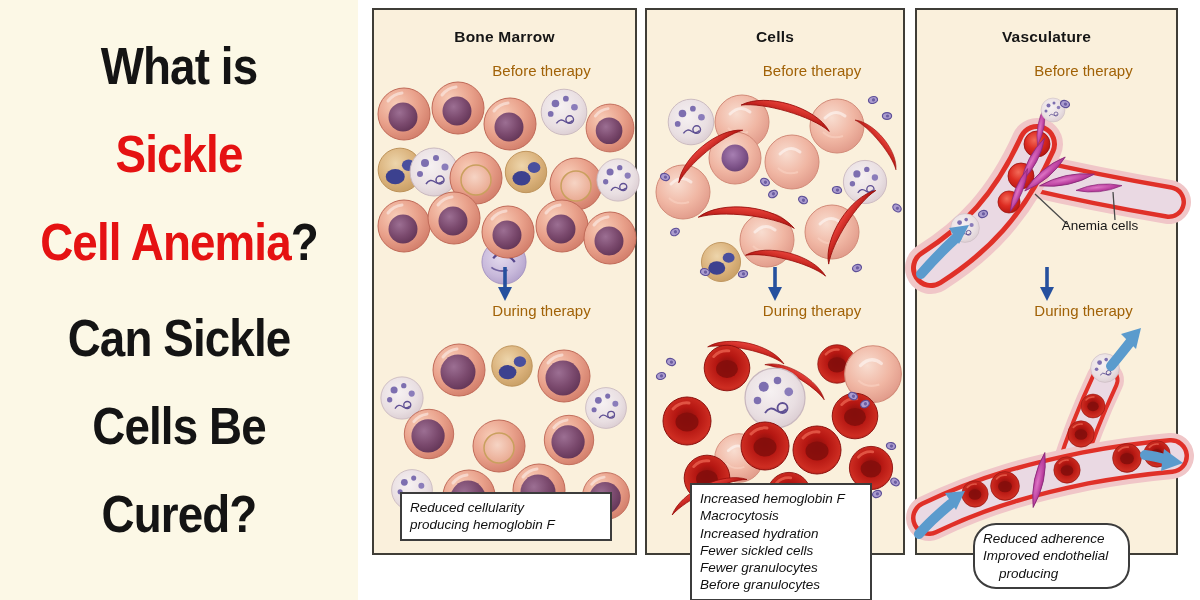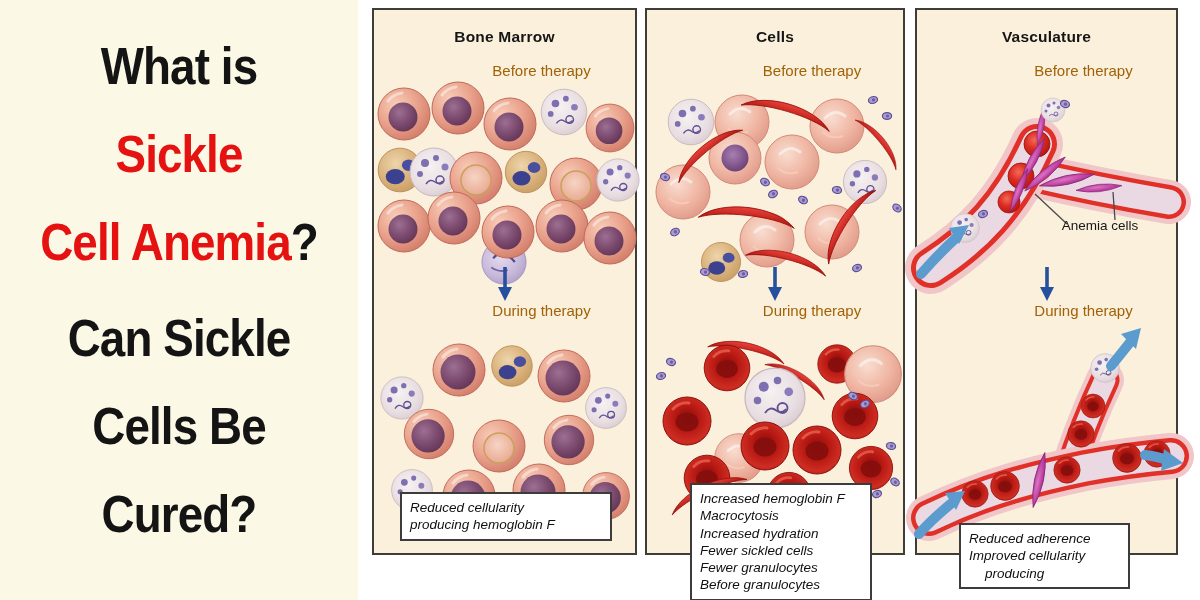--- a/index.html
+++ b/index.html
@@ -26,21 +26,21 @@
   .phase.during{top:292px;}
 
   .illus{position:absolute;left:0;overflow:visible;}
 
   .down-arrow{position:absolute;left:50%;transform:translateX(-50%);top:256px;overflow:visible;}
 
   .note-box{position:absolute;background:#ffffff;border:2px solid #3c3c3c;padding:5px 8px;
     font-size:13.5px;line-height:1.28;color:#101010;z-index:3;font-style:italic;}
   .bm-notes{left:26px;right:23px;top:482px;}
   .blood-notes{left:43px;right:31px;top:473px;}
-  .vasc-notes{left:42px;right:46px;top:513px;}
+  .vasc-notes{left:56px;right:46px;top:513px;border-radius:23px;}
   .bm-notes .note-line:nth-child(3){text-align:right;}
   .bm-notes .note-line:nth-child(4){text-align:left;padding-left:8px;}
   .vasc-notes .note-line:nth-child(3){padding-left:16px;}
 
   .sickled-label{position:absolute;left:139px;top:208px;width:88px;text-align:center;
     font-size:13.5px;line-height:1.25;color:#171717;z-index:2;}
 </style>
 </head>
 <body>
 
@@ -397,18 +397,18 @@
         <polygon points="204,12 224,6 219,27" fill="#5b9bcd"></polygon>
       </g>
       <g>
         <path d="M228,133 C238,134 244,136 250,138" stroke="#5b9bcd" stroke-width="10" fill="none" stroke-linecap="round"></path>
         <polygon points="247,127 266,141 244,149" fill="#5b9bcd"></polygon>
       </g>
     </svg>
 
     <div class="note-box vasc-notes">
       <div class="note-line">Reduced adherence</div>
-      <div class="note-line">Improved cellularity</div>
+      <div class="note-line">Improved endothelial</div>
       <div class="note-line">producing</div>
     </div>
   </section>
 
 </div>
 
 </body></html>

